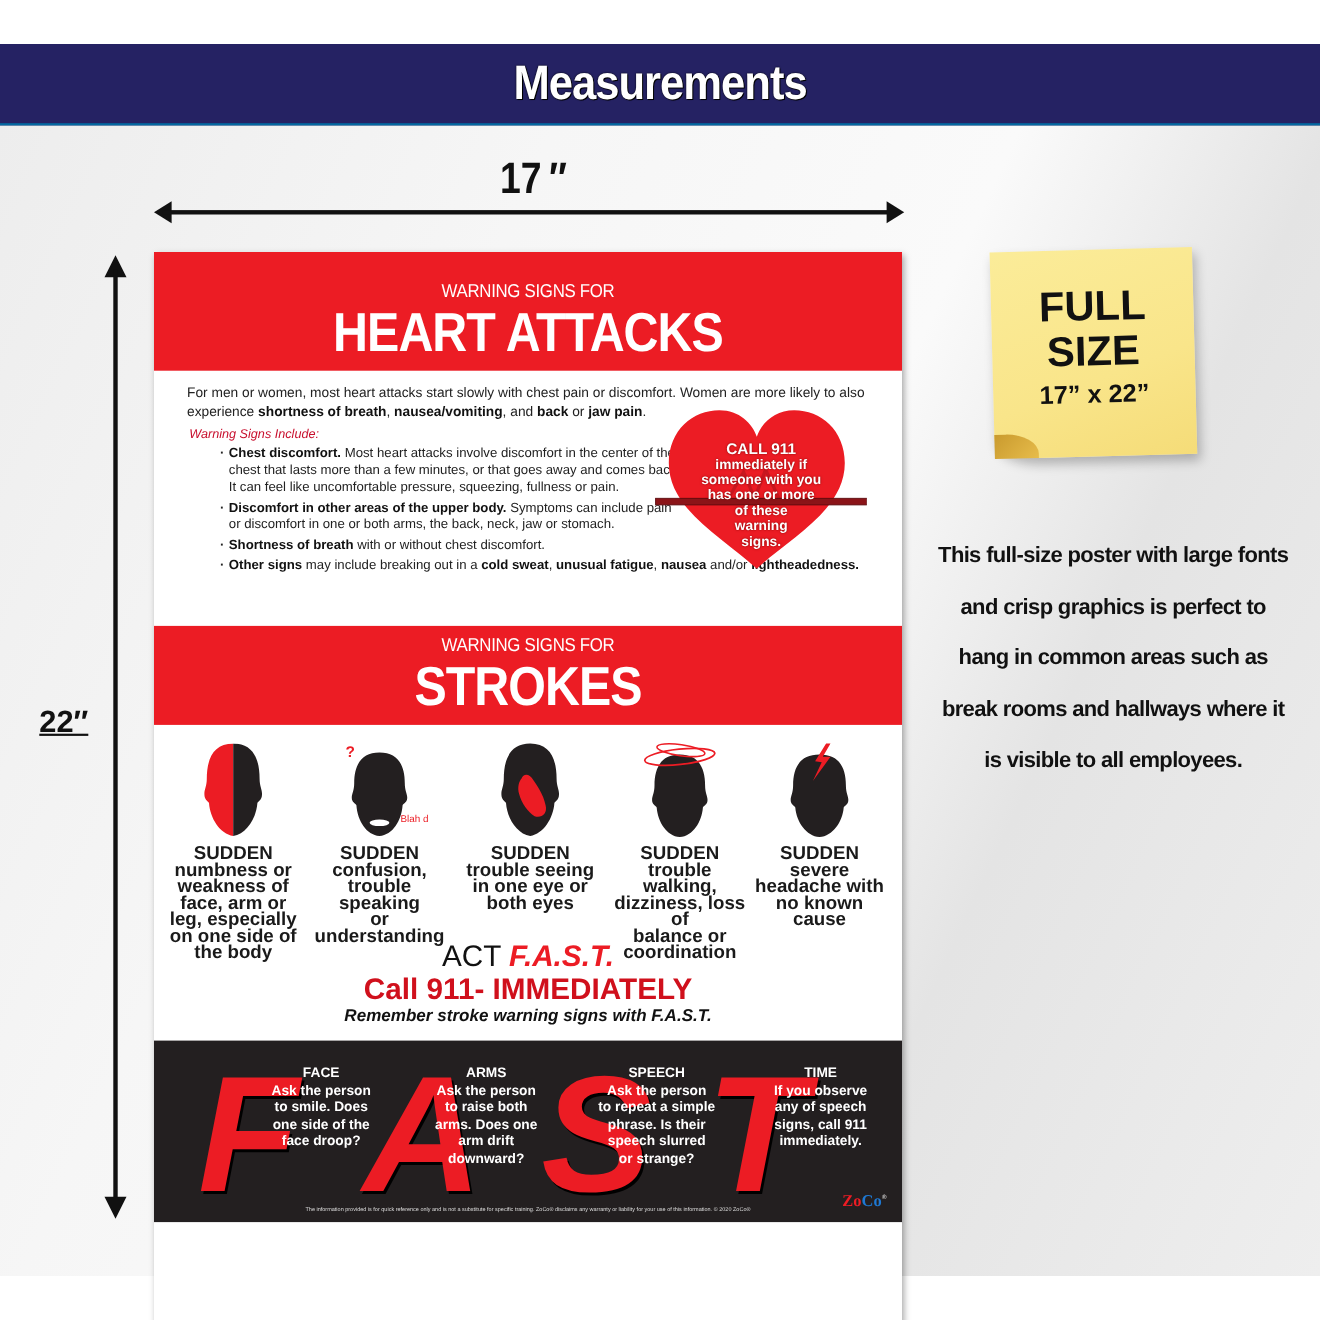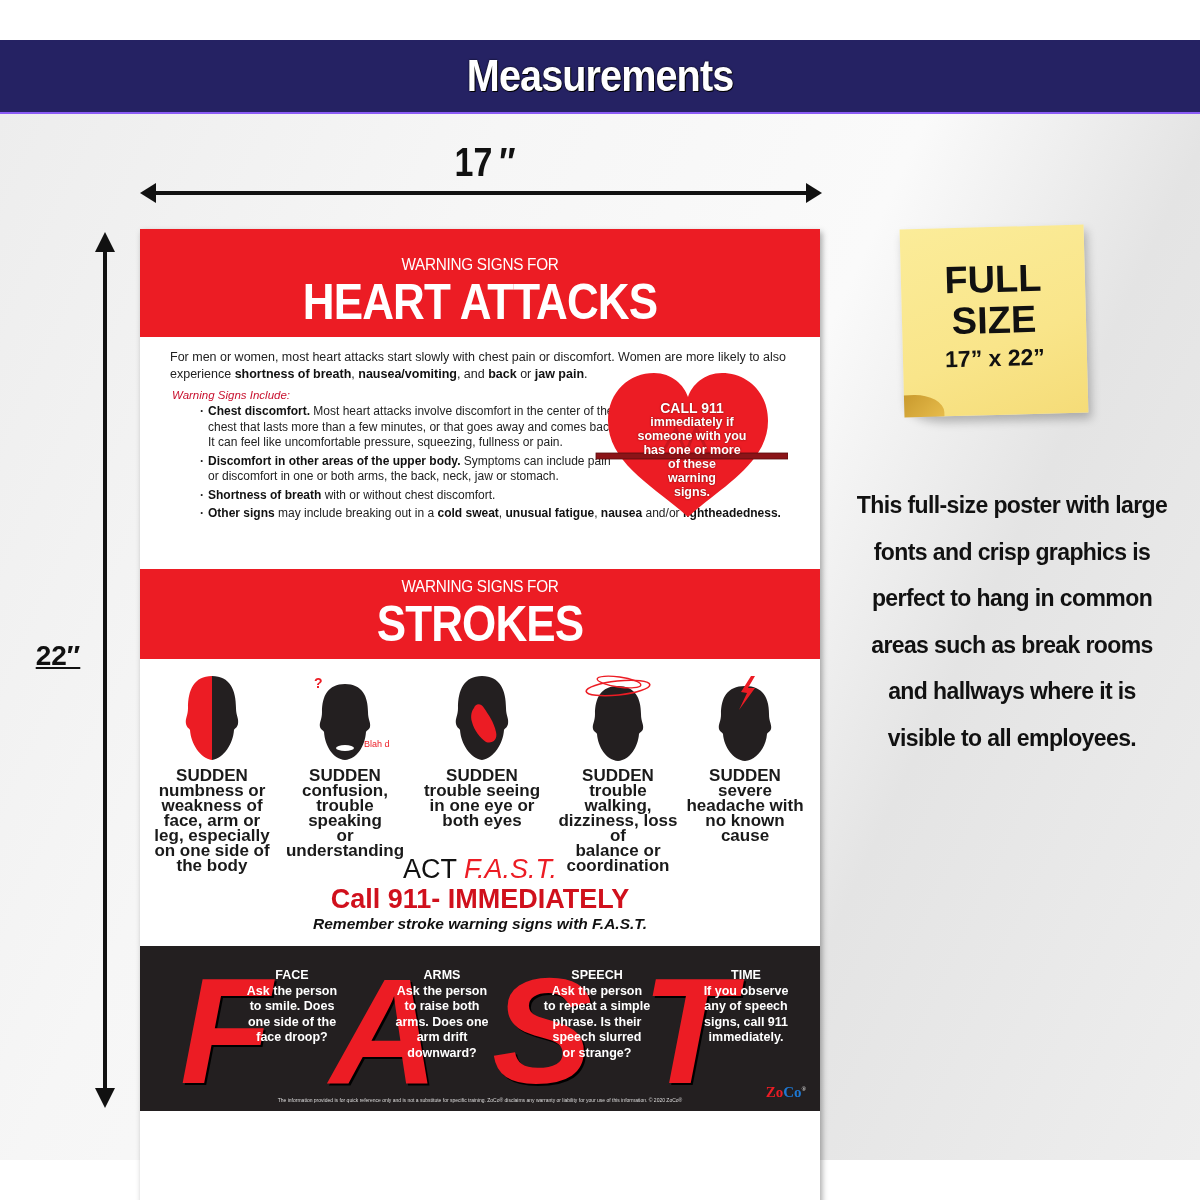--- a/index.html
+++ b/index.html
@@ -7,21 +7,21 @@
       width: 1200px; height: 1200px; position: relative; overflow: hidden;
       background: #ffffff;
       font-family: "Liberation Sans", "DejaVu Sans", sans-serif;
     }
     .canvas {
       position: absolute; left: 0; top: 112px; width: 1200px; height: 1048px;
       background: linear-gradient(115deg, #ededed 0%, #f6f6f6 30%, #fafafa 55%, #e4e4e4 72%, #eeeeee 100%);
     }
     .header-bar {
       position: absolute; left: 0; top: 40px; width: 1200px; height: 72px;
-      background: #252263; border-bottom: 2px solid #8b5cf6;
+      background: #252263; border-bottom: 2px solid #0369a1;
       display: flex; align-items: center; justify-content: center;
     }
     .header-title {
       color: #ffffff; font-weight: bold; font-size: 44px; letter-spacing: -1px;
       font-family: "Liberation Sans Narrow", "Liberation Sans", sans-serif;
       transform: scaleX(0.9);
       text-shadow: 0 0 2px #000, 1px 1px 0 #000;
     }
 
     
@@ -95,21 +95,21 @@
     .symptom {
       position: absolute; top: 0; width: 120px; text-align: center;
     }
     .symptom svg { display: block; margin: 0 auto; }
     .sym-text {
       margin-top: 6px; font-size: 17px; line-height: 15px; color: #1a1a1a; font-weight: bold;
     }
 
     .act-fast { position: absolute; left: 0; top: 625px; width: 680px; text-align: center; }
     .act-line { font-size: 27px; line-height: 30px; color: #111; }
-    .act-line .fast { color: #ec1c24; font-style: italic; font-weight: normal; text-align: center; }
+    .act-line .fast { color: #ec1c24; font-style: italic; font-weight: bold; text-align: center; }
     .call-line { font-size: 27px; line-height: 30px; color: #d0101c; font-weight: bold; }
     .remember-line { font-size: 15.5px; line-height: 20px; color: #111; font-style: italic; font-weight: bold; }
 
     .fast-panel {
       position: absolute; left: 0; top: 717px; width: 680px; height: 165px; background: #231f20;
     }
     .big-letter {
       position: absolute; color: #ec1c24; font-weight: bold; font-style: italic;
       font-size: 150px; line-height: 150px; top: 10px;
       text-shadow: 2px 2px 0 #000;
@@ -139,21 +139,21 @@
       position: absolute; left: 0; bottom: 0; width: 40px; height: 22px;
       background: linear-gradient(135deg, #c99a2e, #e7bc4b);
       border-top-right-radius: 30px 18px;
     }
     .sticky-l1 { margin-top: 32px; font-weight: bold; font-size: 38px; line-height: 40px; color: #111; }
     .sticky-l2 { font-weight: bold; font-size: 38px; line-height: 42px; color: #111; }
     .sticky-l3 { margin-top: 4px; font-size: 23px; font-weight: bold; color: #111; }
 
     .description {
       position: absolute; left: 852px; top: 482px; width: 320px; text-align: center;
-      font-weight: bold; font-size: 23px; line-height: 46.5px; color: #111; letter-spacing: -0.6px;
+      font-weight: bold; font-size: 20px; line-height: 46.5px; color: #111; letter-spacing: -0.6px;
     }
   </style>
 </head>
 <body>
 
 <div class="canvas"></div>
 
 <div class="header-bar">
   <span class="header-title">Measurements</span>
 </div>

